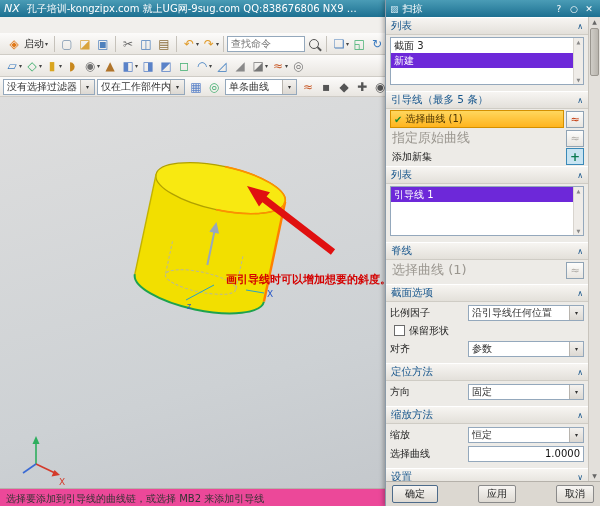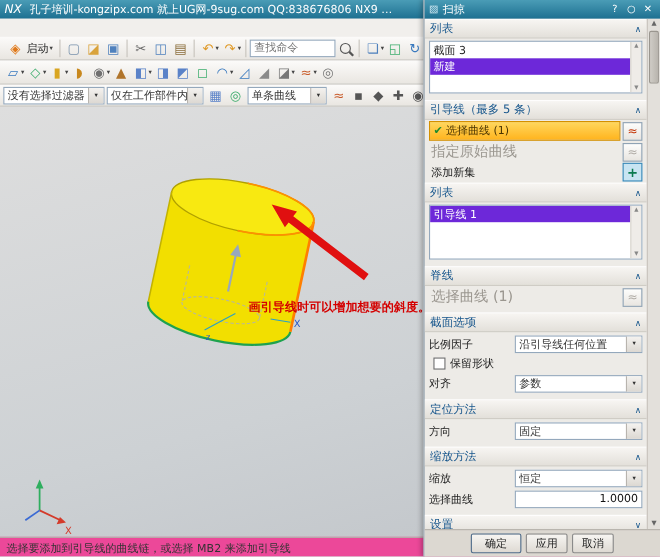--- a/index.html
+++ b/index.html
@@ -106,21 +106,21 @@
   .prop-row{display:flex;align-items:center;margin:2px 4px;height:17px}
   .prop-label{flex:1;font-size:10px;color:#222}
   .select{width:116px;flex:0 0 116px;height:16px}
   .num-input{width:116px;flex:0 0 116px;height:16px;border:1px solid #94a8bc;background:#fff;
     font-size:10px;text-align:right;padding:0 3px;box-sizing:border-box;font-family:inherit;color:#111}
   .check-row{display:flex;align-items:center;gap:4px;margin:2px 8px;height:15px}
   .checkbox{width:11px;height:11px;background:#fff;border:1px solid #6b6b6b;box-sizing:border-box}
   .check-label{font-size:10px;color:#222}
   .spacer4{height:4px}
 
-  .dialog-footer{flex:0 0 24px;display:flex;align-items:center;justify-content:center;gap:4px;
+  .dialog-footer{flex:0 0 24px;display:flex;align-items:center;justify-content:space-between;gap:4px;
     padding:0 6px;background:#dcd8d1;border-top:1px solid #b5b1aa}
   .btn{height:18px;padding:0 8px;background:linear-gradient(#f7f5f2,#dedad3);border:1px solid #8a8a8a;
     border-radius:2px;font-size:10px;font-family:inherit;display:flex;align-items:center;color:#222}
   .btn.ok{border-color:#4d6b8a;padding:0 12px}
 </style>
 </head>
 <body>
 
 <div class="titlebar">
   <span class="logo">NX</span>

